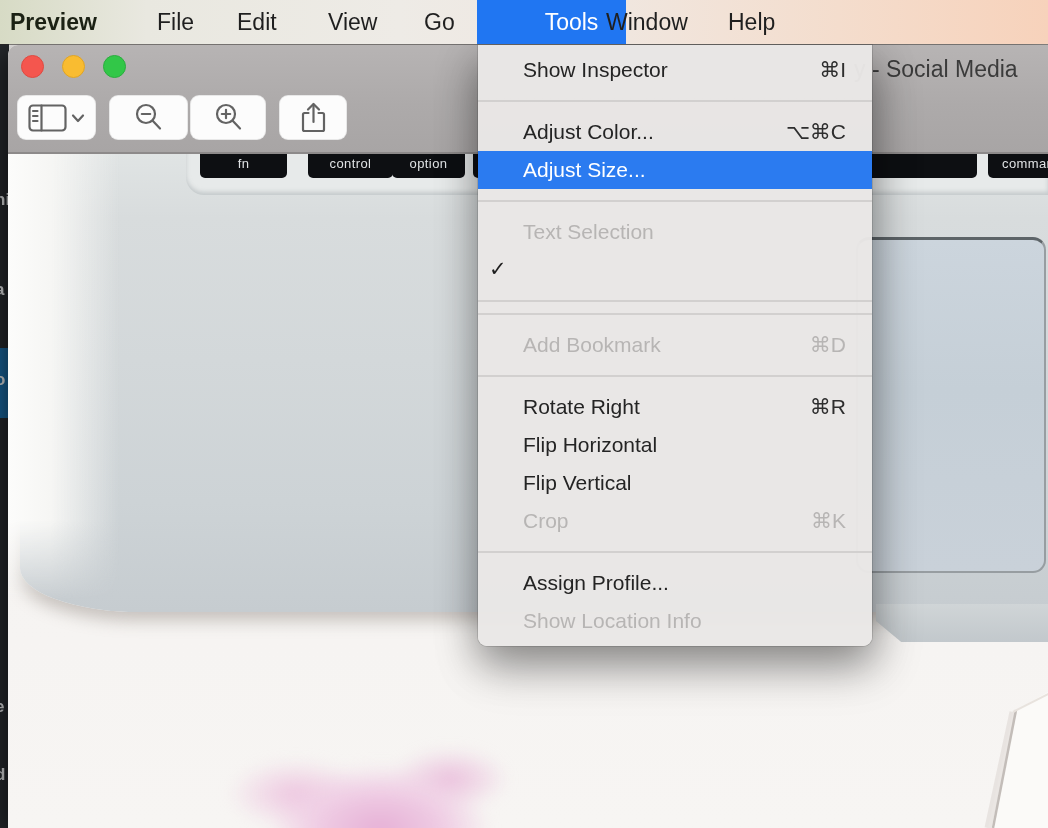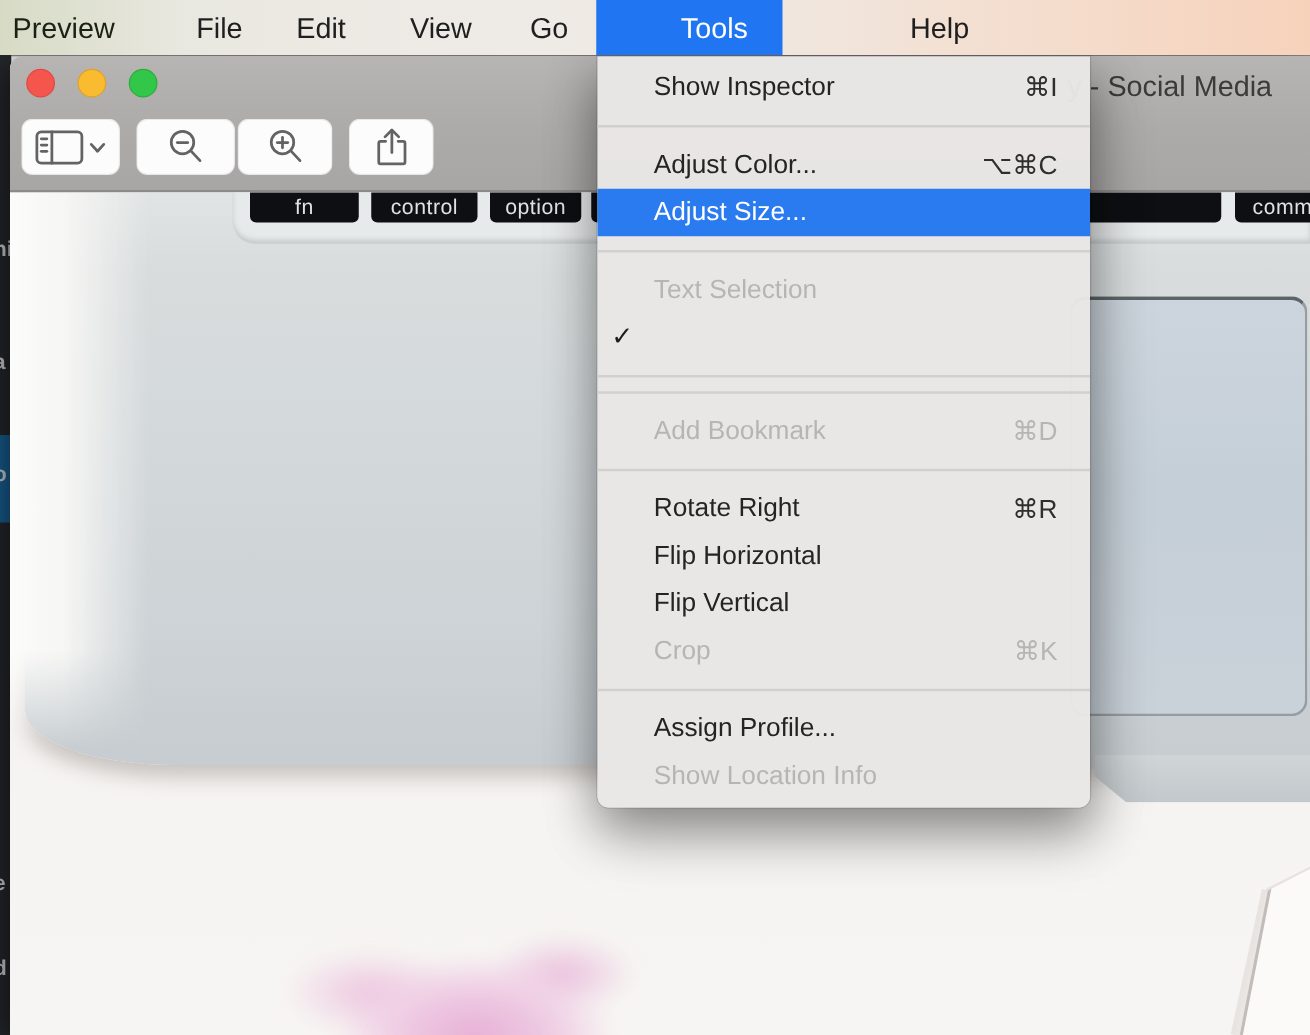--- a/index.html
+++ b/index.html
@@ -46,24 +46,24 @@
     border-bottom-left-radius:120px 44px;
     box-shadow:0 9px 16px rgba(145,136,129,.45);}
   .bump{position:absolute;left:868px;top:450px;width:180px;height:38px;
     background:linear-gradient(180deg,#d0d5d7,#c2c8cc);
     clip-path:polygon(0 0,100% 0,100% 100%,14% 100%,0 45%);
     box-shadow:0 4px 8px rgba(150,142,136,.4);}
   .kb-lip{position:absolute;left:178px;top:-7px;width:calc(100% - 178px);height:48px;
     background:#e7eaea;border-bottom-left-radius:18px;
     box-shadow:inset 0 -3px 4px rgba(168,175,178,.55);}
   .key{position:absolute;top:-7px;height:31px;background:#0d0f12;border-radius:5px;
-    color:#dfe2e4;font-size:17px;letter-spacing:.4px;text-align:center;
+    color:#dfe2e4;font-size:13px;letter-spacing:.4px;text-align:center;
     padding-top:9px;box-sizing:border-box;overflow:hidden;}
   .key.k-fn{left:192px;width:87px;}
-  .key.k-control{left:289px;width:85px;}
+  .key.k-control{left:300px;width:85px;}
   .key.k-option{left:384px;width:73px;}
   .key.k-cmd1{left:465px;width:130px;}
   .key.k-space{left:604px;width:365px;}
   .key.k-cmd2{left:980px;width:110px;text-align:left;padding-left:14px;}
   .trackpad{position:absolute;left:848px;top:83px;width:190px;height:336px;box-sizing:border-box;
     background:linear-gradient(180deg,#ccd5dd 0%,#c5cfd7 45%,#c9d1d9 100%);
     border:2px solid #979da1;border-top:3px solid #5d6468;border-radius:13px;}
   .white-band{position:absolute;left:0;top:0;width:112px;height:446px;
     background:linear-gradient(90deg,#fcfcfb 0%,#f6f6f4 38%,rgba(244,244,242,0) 100%);
     -webkit-mask-image:linear-gradient(180deg,#000 82%,transparent);
@@ -92,21 +92,21 @@
   .mi .mi-arrow{position:absolute;right:15px;top:50%;margin-top:-8px;width:0;height:0;
     border-left:13px solid #1d1d1d;border-top:8px solid transparent;border-bottom:8px solid transparent;}
   .msep{height:2px;background:#d2d0cf;margin:11px 0;}
 
   
   .menubar{position:absolute;left:0;top:0;width:1048px;height:44px;z-index:9;
     background:linear-gradient(90deg,#d7dbc5 0%,#e9e8e0 14%,#eeebe6 38%,#f0e7e0 58%,#f4ddcd 80%,#f7d2bb 100%);
     box-shadow:0 1px 0 rgba(42,38,36,.55);
     font-size:23px;color:#1f1f1f;}
   .mb-item{position:absolute;top:0;line-height:44px;white-space:nowrap;}
-  .mb-app{left:10px;font-weight:400;color:#1b2114;}
+  .mb-app{left:10px;font-weight:700;color:#1b2114;}
   .mb-file{left:157px;}.mb-edit{left:237px;}.mb-view{left:328px;}.mb-go{left:424px;}
   .mb-window{left:606px;}.mb-help{left:728px;}
   .mb-highlight{position:absolute;left:477px;top:0;width:109px;height:44px;
     background:var(--menubar-highlight,#2076f2);text-align:center;padding-left:40px;}
   .mb-highlight .mb-item{position:static;color:#fff;}
 </style>
 </head>
 <body>
 
 <div id="stage">
@@ -247,16 +247,17 @@
 
   <div class="menubar">
     <span class="mb-item mb-app">Preview</span>
     <span class="mb-item mb-file">File</span>
     <span class="mb-item mb-edit">Edit</span>
     <span class="mb-item mb-view">View</span>
     <span class="mb-item mb-go">Go</span>
     <div class="mb-highlight">
       <span class="mb-item">Tools</span>
     </div>
+    <span class="mb-item mb-window">Window</span>
     <span class="mb-item mb-help">Help</span>
   </div>
 
 </div>
 
 </body></html>

